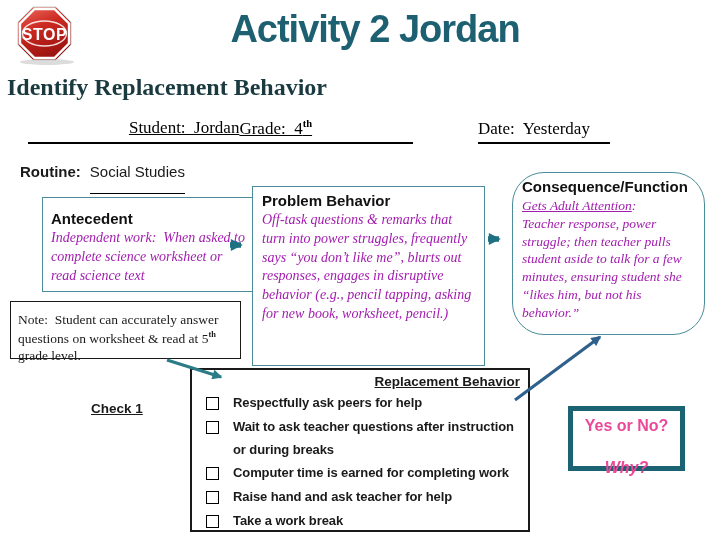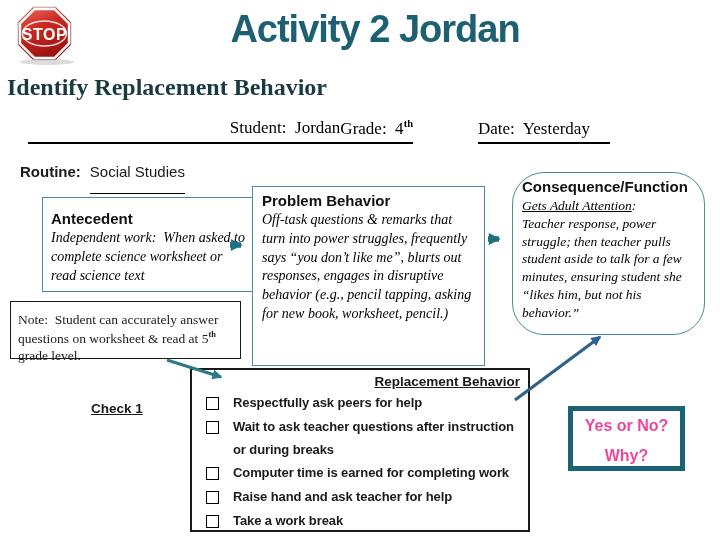--- a/index.html
+++ b/index.html
@@ -12,37 +12,37 @@
   .subtitle{position:absolute;left:7px;top:74px;width:720px;text-align:left;
          font-family:"Liberation Serif",serif;font-weight:bold;font-size:24px;color:#1a3a40;}
 
   
   .stop{position:absolute;left:8px;top:4px;width:74px;height:62px;}
 
   
   .info-line{position:absolute;left:28px;top:118px;display:flex;align-items:flex-end;
          font-family:"Liberation Serif",serif;font-size:17px;color:#000;}
   .seg{border-bottom:2px solid #000;padding-bottom:3px;display:flex;}
-  .seg1{width:385px;justify-content:flex-end;}
+  .seg1{width:385px;justify-content:center;text-decoration:underline;}
   .seg2{width:132px;}
   .info-gap{width:65px;}
   sup{font-size:0.62em;font-weight:bold;}
 
   
   .routine{position:absolute;left:20px;top:163px;display:flex;align-items:baseline;font-size:15px;}
   .routine-label{font-weight:bold;}
   .routine-value{margin-left:9px;border-bottom:1.5px solid #000;padding-bottom:13px;}
 
   
   .box{position:absolute;background:#fff;box-sizing:border-box;}
   .teal-border{border:1.6px solid #4a8c99;}
   .black-border{border:1.4px solid #1a1a1a;}
   .box-title{font-weight:bold;font-size:15px;color:#111;margin:0 0 2px 0;}
   .italic-body{font-family:"Liberation Serif",serif;font-style:italic;font-size:14px;
-         line-height:1.34;color:#000000;}
+         line-height:1.34;color:#a21caf;}
 
   .antecedent{left:14px;top:197px;width:214px;height:95px;padding:12px 8px;margin-left:28px;}
   .note{left:10px;top:301px;width:231px;height:58px;padding:9px 7px;
         font-family:"Liberation Serif",serif;font-size:13.5px;line-height:1.32;}
   .problem{left:252px;top:186px;width:233px;height:180px;padding:5px 9px;}
   .consequence{left:512px;top:172px;width:193px;height:163px;padding:5px 9px;border-radius:32px;}
   .consequence .italic-body{font-size:13.5px;line-height:1.32;}
   .lead-underline{text-decoration:underline;}
 
   
@@ -50,21 +50,21 @@
   .rep-title{text-align:right;font-weight:bold;font-size:13.5px;text-decoration:underline;margin-bottom:3px;}
   .rep-row{display:flex;line-height:1.75;font-weight:bold;font-size:13px;letter-spacing:-0.1px;margin-bottom:1px;}
   .cb{flex:none;width:11px;height:11px;border:1.3px solid #000;margin:5px 14px 0 6px;background:#fff;}
 
   .check1{position:absolute;left:91px;top:401px;font-weight:bold;font-size:13.5px;text-decoration:underline;}
 
   
   .decision{left:568px;top:406px;width:117px;height:65px;border:5px solid #1b6272;
         text-align:center;color:#ec4899;font-weight:bold;font-size:16px;}
   .decision-line1{margin-top:6px;}
-  .decision-line2{margin-top:12px;}
+  .decision-line2{margin-top:24px;font-style:italic;}
 
   .arrows{position:absolute;left:0;top:0;width:720px;height:540px;pointer-events:none;}
 </style>
 </head>
 <body>
 
 <div class="slide">
 
   <svg class="stop" viewBox="0 0 74 62">
     <defs>

